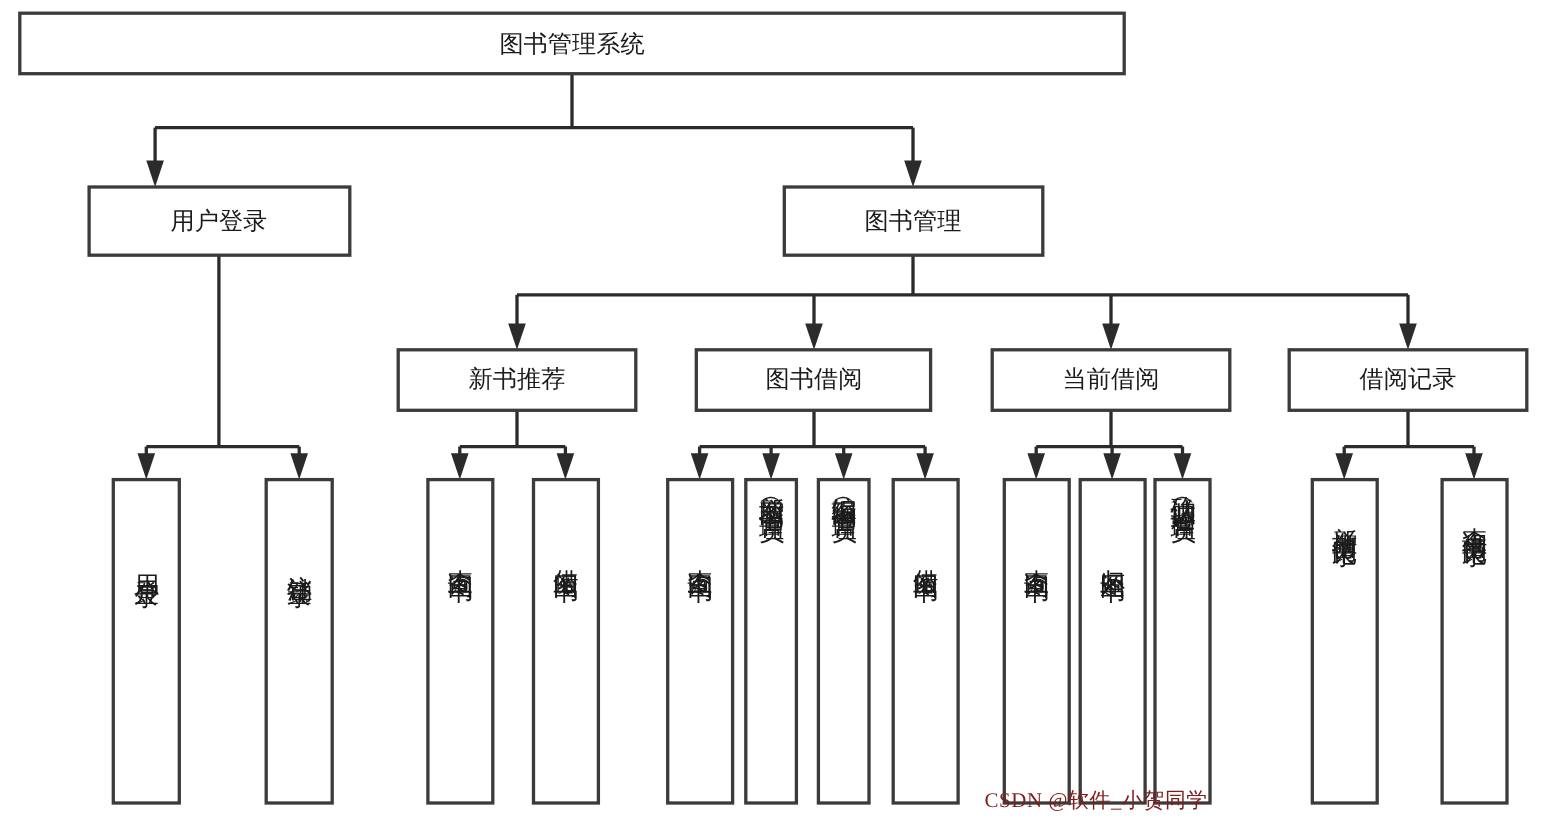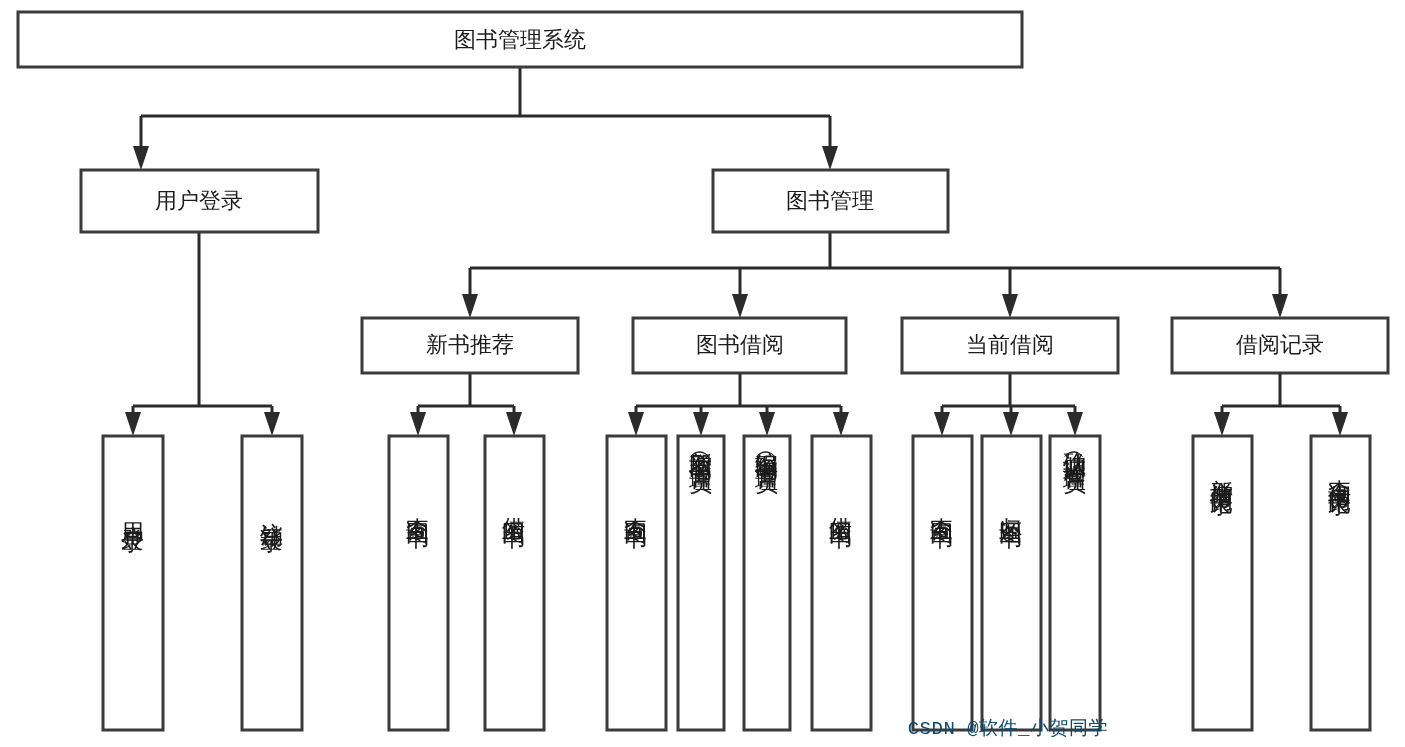--- a/index.html
+++ b/index.html
@@ -60,25 +60,25 @@
     font-family: "DejaVu Sans", "Liberation Sans", sans-serif;
     font-size: 23px;
     fill: #1b1b1b;
     text-anchor: middle;
     writing-mode: vertical-rl;
     glyph-orientation-vertical: 0;
     letter-spacing: 3px;
   }
   .watermark-text {
     position: absolute;
-    right: 10px;
+    right: 20px;
     bottom: 6px;
-    font-family: Liberation Mono, monospace;
+    font-family: Liberation Serif, serif;
     font-size: 19px;
-    color: #0c4a6e;
+    color: #7f1d1d;
     letter-spacing: 0.5px;
     user-select: none;
     pointer-events: none;
   }
 </style>
 </head>
 <body>
 
 <div id="diagram-root">
 

